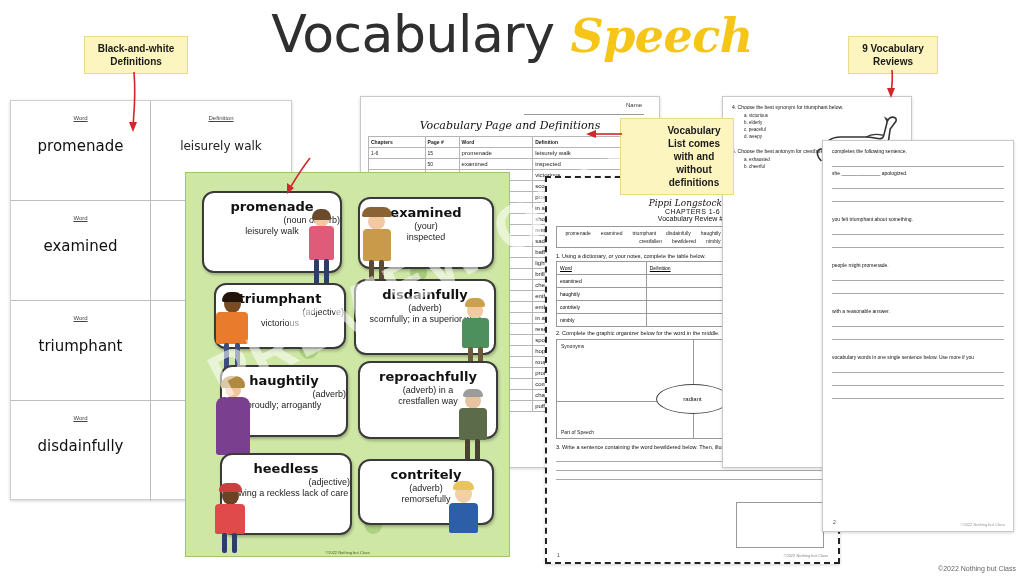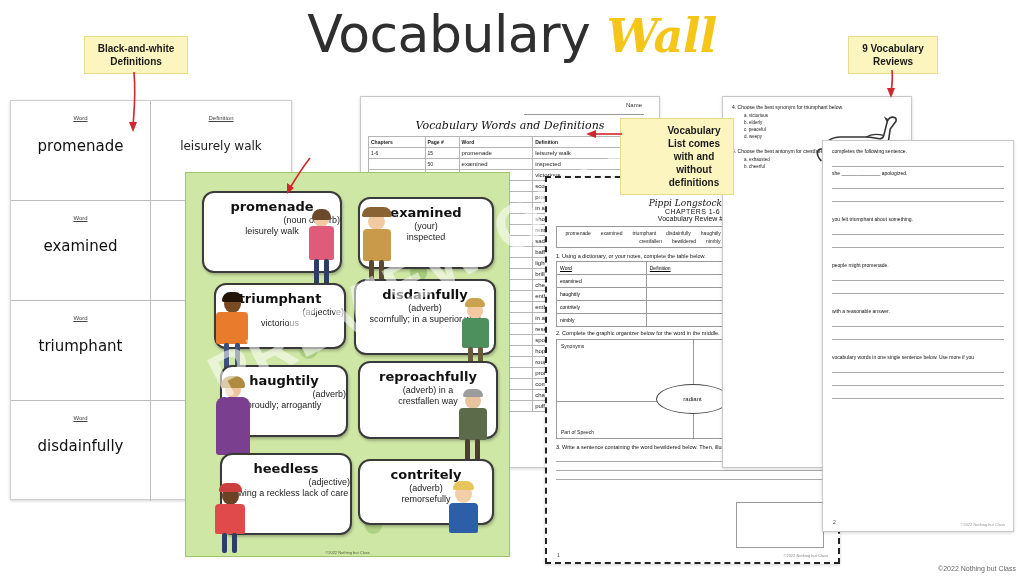--- a/index.html
+++ b/index.html
@@ -157,21 +157,21 @@
   .cardfoot { position:absolute; left:0; bottom:1px; width:100%; text-align:center;
               font-size:4px; color:#4a5c33; }
 </style>
 </head>
 <body>
 
 <div class="stage">
 
   <div class="title">
     <span>Vocabulary</span>
-    <span class="focus">Wall</span>
+    <span class="focus">Speech</span>
   </div>
 
   <div class="flashsheet">
     <div class="fs-row">
       <div class="fs-left">
         <div class="fs-hdr">Word</div>
         <div class="fs-word">promenade</div>
       </div>
       <div class="fs-right">
         <div class="fs-hdr">Definition</div>
@@ -203,21 +203,21 @@
       </div>
       <div class="fs-right">
         <div class="fs-def" style="top:74px;">in a</div>
       </div>
     </div>
   </div>
 
   <div class="vocdoc">
     <div class="vd-name">Name</div>
     <div class="vd-nameline"></div>
-    <div class="vd-title">Vocabulary Words and Definitions</div>
+    <div class="vd-title">Vocabulary Page and Definitions</div>
     <table class="vd-table">
       <thead>
         <tr>
           <th class="vd-c1">Chapters</th>
           <th class="vd-c2">Page #</th>
           <th class="vd-c3">Word</th>
           <th class="vd-c4">Definition</th>
         </tr>
       </thead>
       <tbody id="vd-body">

